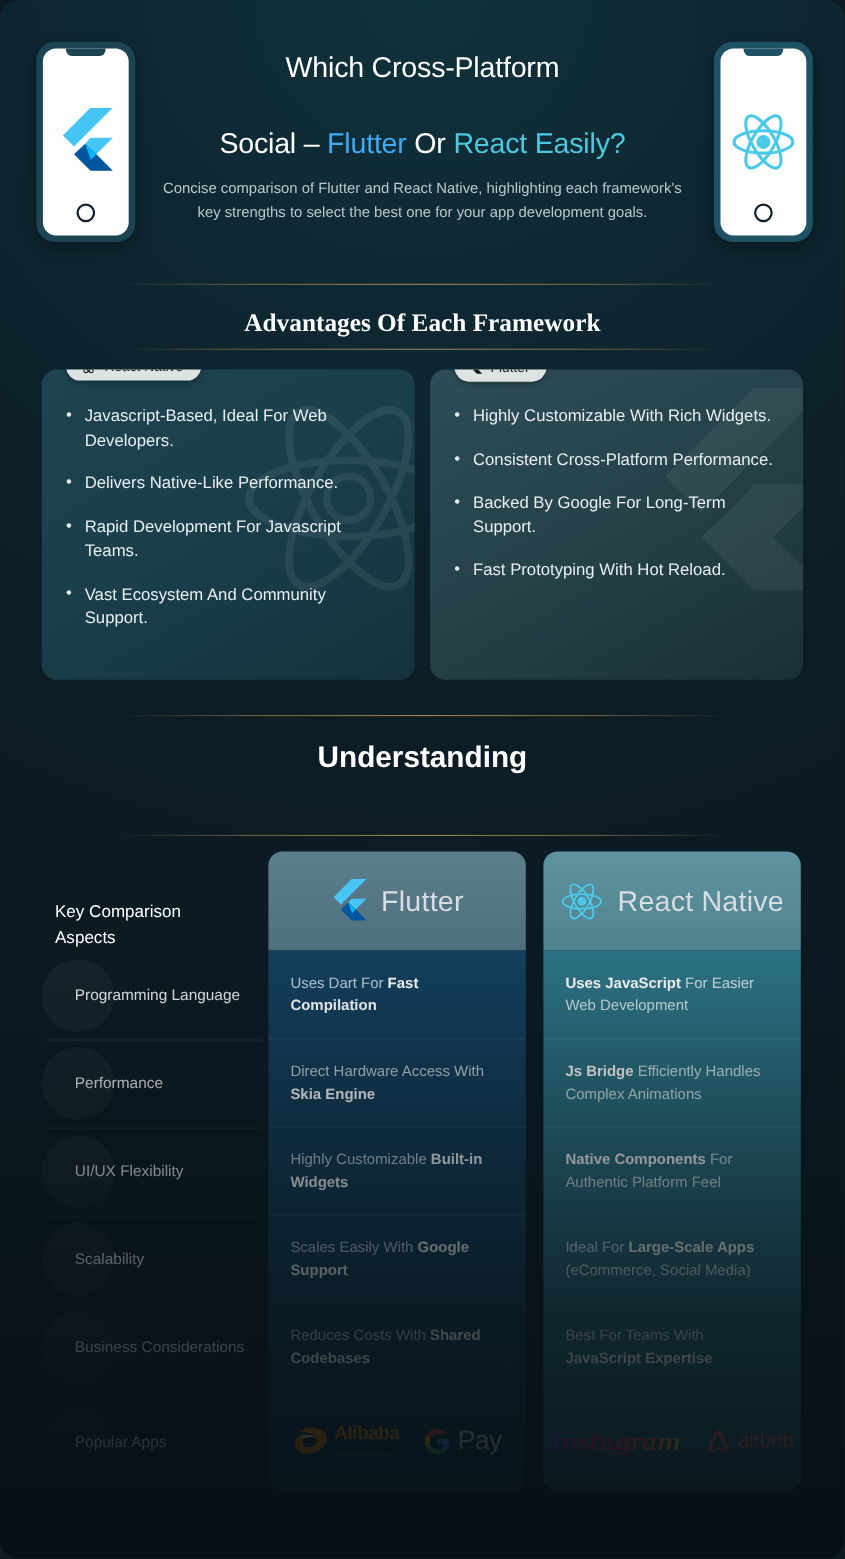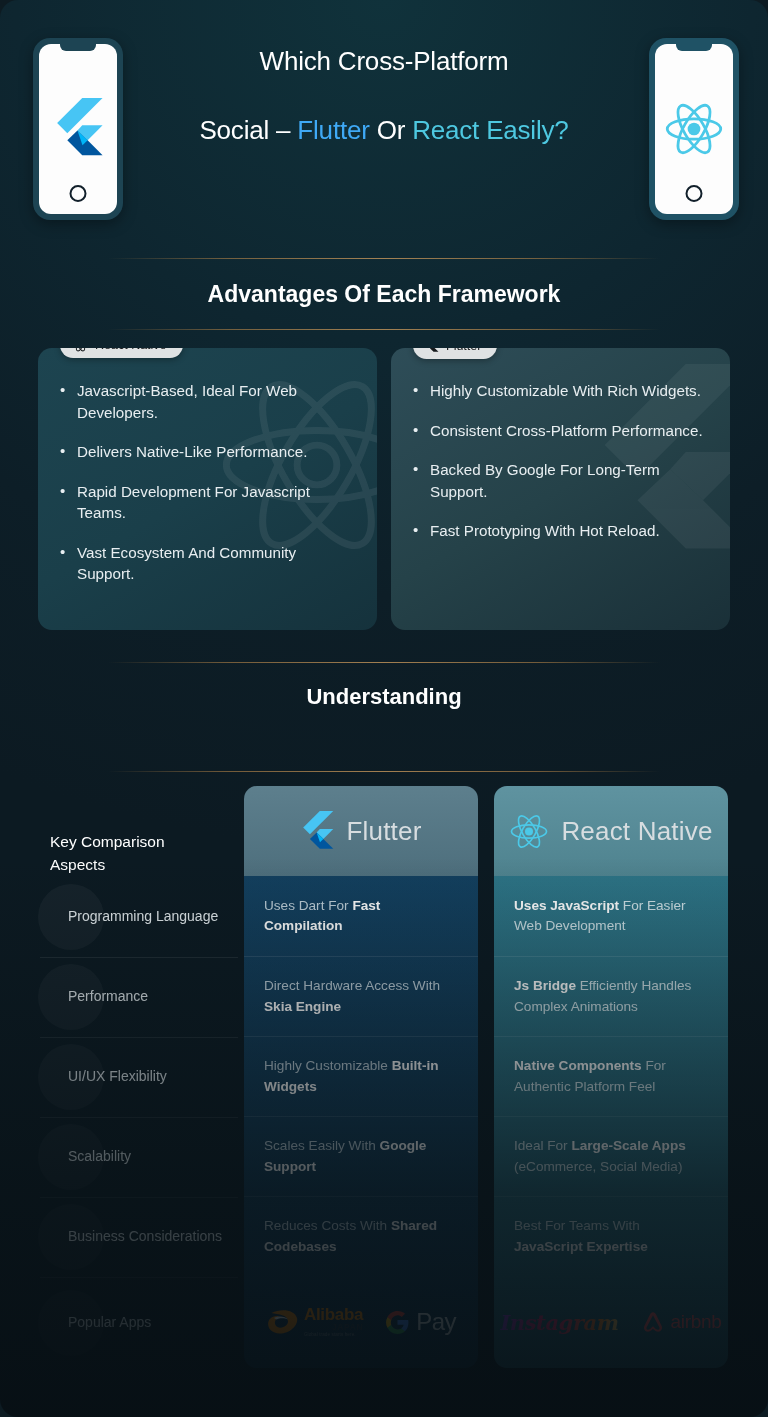--- a/index.html
+++ b/index.html
@@ -77,21 +77,21 @@
 
   
   .sec-head { position:relative; text-align:center; }
   .sec-head .rule {
     position:absolute; left:108px; right:108px; height:1px;
     background:linear-gradient(90deg, rgba(198,142,74,0) 0%, rgba(198,142,74,.55) 22%, rgba(212,160,95,.75) 50%, rgba(198,142,74,.55) 78%, rgba(198,142,74,0) 100%);
   }
   .sec-head h2 { color:#fff; font-weight:700; }
 
   
-  .adv-head { height:72px; }
+  .adv-head { height:60px;font-family:Liberation Serif, serif; }
   .adv-head .rule.top { top:0; }
   .adv-head .rule.bot { bottom:0; }
   .adv-head h2 { font-size:23px; line-height:72px; }
 
   .adv-wrap {
     position:relative;
     display:flex; gap:14px;
     padding:0 38px;
     margin-top:18px;
   }
@@ -140,21 +140,21 @@
   .adv-list li::before {
     content:"•";
     position:absolute; left:0; top:-1px;
     color:#e8eef1; font-size:15px;
   }
 
   
   .tbl-head { height:110px; margin-top:32px; }
   .tbl-head .rule.top { top:0; }
   .tbl-head .rule.bot { bottom:0; }
-  .tbl-head h2 { font-size:22px; line-height:1.38; padding-top:20px; }
+  .tbl-head h2 { font-size:27px; line-height:1.38; padding-top:20px; }
 
   
   .table {
     position:relative;
     margin-top:14px;
     padding:0 40px 0 40px;
     display:grid;
     grid-template-columns: 188px 1fr 1fr;
     column-gap:16px;
   }
@@ -269,20 +269,21 @@
         <div class="home-ring"></div>
       </div>
     </div>
 
     <div class="hero-text">
       <div class="hero-title">
         <span>Which Cross-Platform</span><br>
         <br>
         <span>Social – </span><span class="accent-flutter">Flutter</span><span> Or </span><span class="accent-react">React Easily?</span>
       </div>
+      <p class="hero-sub">Concise comparison of Flutter and React Native, highlighting each framework's key strengths to select the best one for your app development goals.</p>
     </div>
   </div>
 
   <div class="sec-head adv-head">
     <div class="rule top"></div>
     <h2>Advantages Of Each Framework</h2>
     <div class="rule bot"></div>
   </div>
 
   <div class="adv-wrap">

